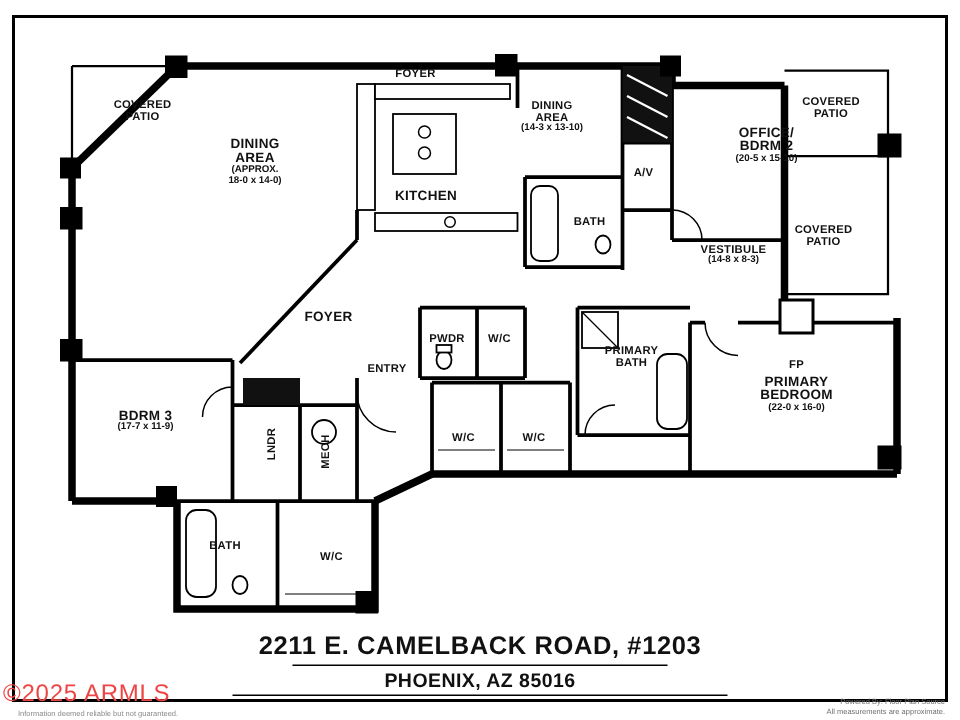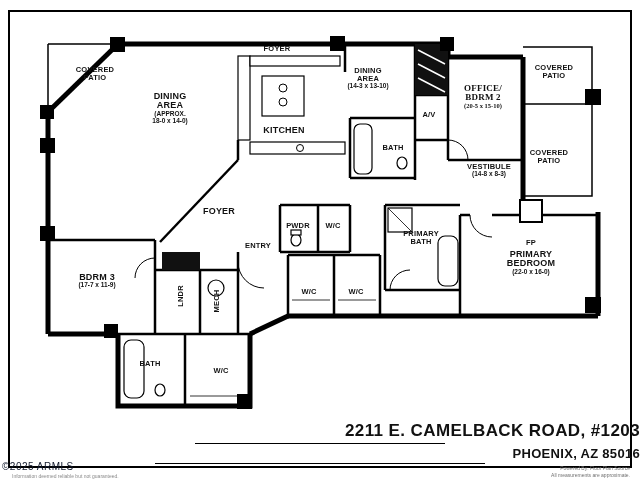--- a/index.html
+++ b/index.html
@@ -13,27 +13,27 @@
   }
   svg.plan { position:absolute; left:0; top:0; }
   .room-label {
     position:absolute; transform:translate(-50%,-50%);
     text-align:center; white-space:nowrap; line-height:1.05;
     font-weight:bold; font-size:9px; letter-spacing:0.2px; color:#111;
   }
   .room-label.sm { font-size:7.5px; }
   .room-label.rot { transform:translate(-50%,-50%) rotate(-90deg); }
   .rl-dims { font-size:6.5px; font-weight:bold; letter-spacing:0; }
-  .footer { position:absolute; left:0; right:0; bottom:16px; text-align:right; }
+  .footer { position:absolute; left:0; right:0; bottom:16px; text-align:center; }
   .footer-title { font-size:17px; font-weight:bold; letter-spacing:0.4px; }
   .rule-a { width:250px; border-top:1.5px solid #000; margin:2px auto 2px auto; }
   .rule-b { width:330px; border-top:1px solid #000; margin:2px auto 0 auto; }
   .footer-sub { font-size:13px; font-weight:bold; letter-spacing:0.3px; }
   .watermark {
-    position:absolute; left:2px; bottom:8px; font-size:10px; color:#0f172a;
+    position:absolute; left:2px; bottom:8px; font-size:16px; color:#ef4444;
     letter-spacing:0.5px;
   }
   .fineprint-left {
     position:absolute; left:12px; bottom:1px; font-size:5px; color:#8a8a8a;
   }
   .fineprint-right {
     position:absolute; right:10px; bottom:2px; font-size:5px; color:#707070;
     text-align:right; line-height:1.3;
   }
 </style>
@@ -163,21 +163,21 @@
         <div class="rl-name">FOYER</div>
       </div>
       <div class="room-label" style="left: 284px; top: 131px;">
         <div class="rl-name">KITCHEN</div>
       </div>
       <div class="room-label sm" style="left: 368px; top: 78px;">
         <div class="rl-name">DINING</div>
         <div class="rl-name">AREA</div>
         <div class="rl-dims">(14-3 x 13-10)</div>
       </div>
-      <div class="room-label" style="left: 483px; top: 97px; font-family: Liberation Serif, serif;">
+      <div class="room-label" style="left: 511px; top: 97px;">
         <div class="rl-name">OFFICE/</div>
         <div class="rl-name">BDRM 2</div>
         <div class="rl-dims">(20-5 x 15-10)</div>
       </div>
       <div class="room-label sm" style="left: 554px; top: 72px;">
         <div class="rl-name">COVERED</div>
         <div class="rl-name">PATIO</div>
       </div>
       <div class="room-label sm" style="left: 549px; top: 157px;">
         <div class="rl-name">COVERED</div>

